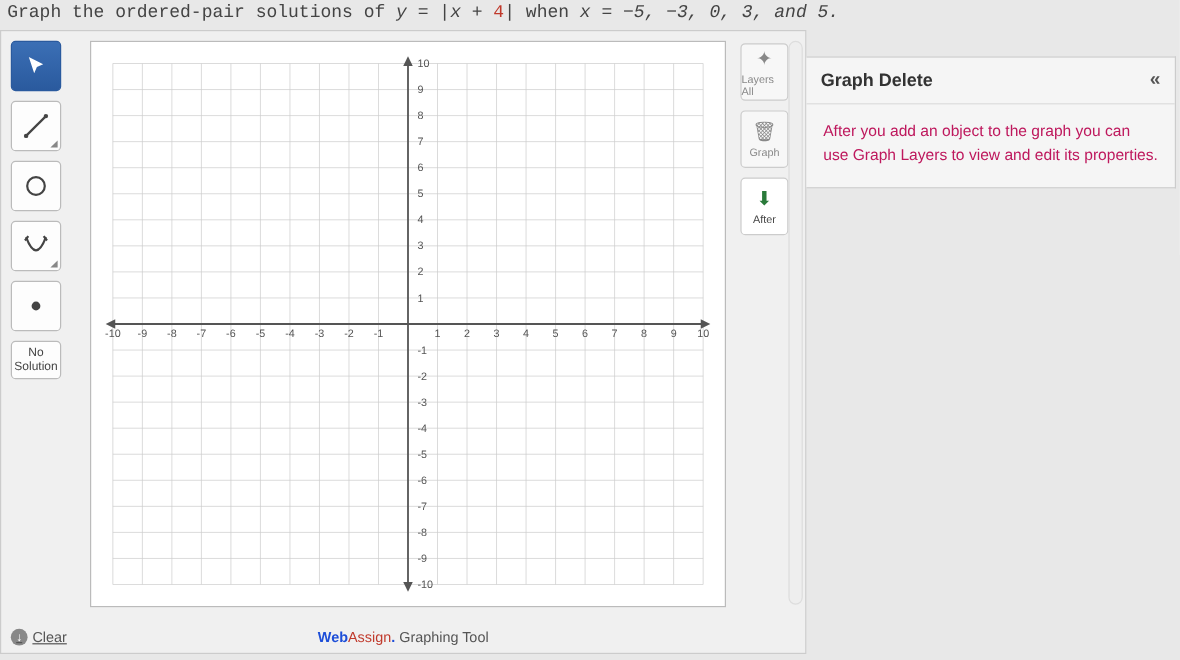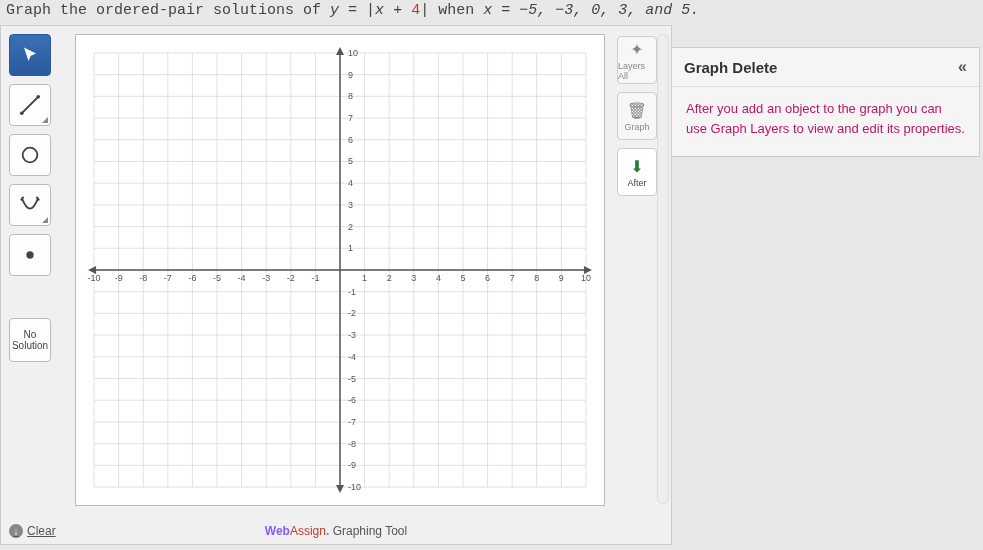--- a/index.html
+++ b/index.html
@@ -60,26 +60,25 @@
   }
   .tool-btn .corner {
     position: absolute;
     right: 2px;
     bottom: 2px;
     width: 0; height: 0;
     border-left: 6px solid transparent;
     border-bottom: 6px solid #888;
   }
   .tool-btn.nosol {
-    height: 44px;
+    height: 32px;
     line-height: 1.1;
     text-align: center;
     font-size: 10px;
     padding: 2px;
-    margin-top: 34px;
   }
   .graph-area {
     position: absolute;
     left: 74px;
     top: 8px;
     width: 530px;
     height: 472px;
     background: #fff;
     border: 1px solid #bbb;
   }
@@ -102,21 +101,21 @@
     color:#fff; font-size:10px;
   }
   .footer-center {
     position: absolute;
     bottom: 6px;
     left: 0; right: 0;
     text-align: center;
     font-size: 12px;
     color: #555;
   }
-  .footer-center b { color: #8b5cf6; }
+  .footer-center b { color: #1d4ed8; }
   .footer-center .assign { color: #c0392b; font-weight: normal; }
   .right-buttons {
     position: absolute;
     left: 616px;
     top: 10px;
     width: 44px;
     display: flex;
     flex-direction: column;
     gap: 8px;
   }

